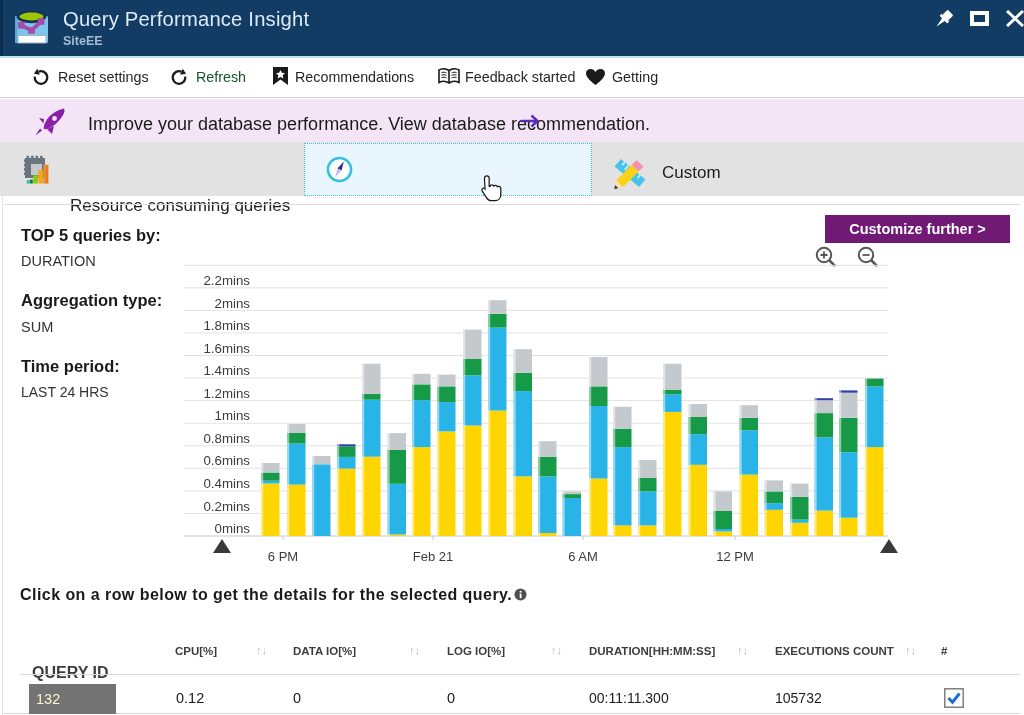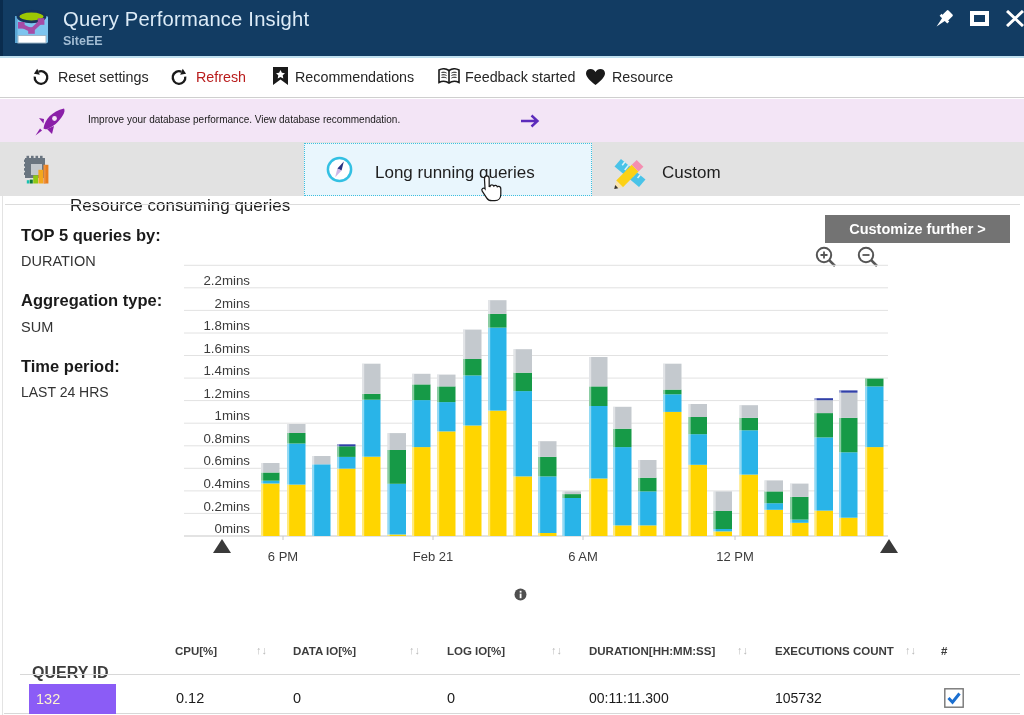--- a/index.html
+++ b/index.html
@@ -44,48 +44,48 @@
 <div class="abs" style="left:0;top:56px;width:1024px;height:42px;background:#ffffff;border-top:2px solid #bfe0f0;border-bottom:1px solid #cfcfcf;"></div>
 <svg class="abs" style="left:32px;top:68px" width="18" height="18" viewBox="0 0 18 18">
   <path d="M 2.76 8.62 A 6.3 6.3 0 1 0 6.54 3.70" fill="none" stroke="#1a1a1a" stroke-width="2.3"></path>
   <path d="M1.94 5.65 L5.29 0.76 L7.79 6.65 Z" fill="#1a1a1a"></path>
 </svg>
 <div class="abs" style="left:58px;top:69px;font-size:14.3px;color:#262626;">Reset settings</div>
 <svg class="abs" style="left:170px;top:68px" width="18" height="18" viewBox="0 0 18 18">
   <path d="M 15.24 8.62 A 6.3 6.3 0 1 1 11.46 3.70" fill="none" stroke="#1a1a1a" stroke-width="2.3"></path>
   <path d="M16.06 5.65 L10.21 6.65 L12.71 0.76 Z" fill="#1a1a1a"></path>
 </svg>
-<div class="abs" style="left:196px;top:69px;font-size:14.3px;color:#b91c1c;">Refresh</div>
+<div class="abs" style="left:196px;top:69px;font-size:14.3px;color:#14532d;">Refresh</div>
 <svg class="abs" style="left:272px;top:67px" width="17" height="19" viewBox="0 0 17 19">
   <path d="M1 0 H16 V18 L8.5 12.5 L1 18 Z" fill="#1a1a1a"></path>
   <path d="M8.5 3 L9.9 5.8 L13 6.2 L10.7 8.3 L11.3 11.4 L8.5 9.9 L5.7 11.4 L6.3 8.3 L4 6.2 L7.1 5.8 Z" fill="#fff"></path>
 </svg>
 <div class="abs" style="left:295px;top:69px;font-size:14.3px;color:#262626;">Recommendations</div>
 <svg class="abs" style="left:438px;top:68px" width="22" height="17" viewBox="0 0 22 17">
   <path d="M1 2 C4 0.5 8 0.5 11 2.5 C14 0.5 18 0.5 21 2 V14.5 C18 13 14 13 11 15 C8 13 4 13 1 14.5 Z" fill="none" stroke="#1a1a1a" stroke-width="1.6"></path>
   <path d="M11 2.5 V15" stroke="#1a1a1a" stroke-width="1.6"></path>
   <path d="M3.5 4.5 C5.5 4 7 4.2 8.5 5 M3.5 7 C5.5 6.5 7 6.7 8.5 7.5 M3.5 9.5 C5.5 9 7 9.2 8.5 10 M13.5 5 C15 4.2 16.5 4 18.5 4.5 M13.5 7.5 C15 6.7 16.5 6.5 18.5 7 M13.5 10 C15 9.2 16.5 9 18.5 9.5" stroke="#1a1a1a" stroke-width="1" fill="none"></path>
 </svg>
 <div class="abs" style="left:465px;top:69px;font-size:14.3px;color:#262626;">Feedback started</div>
 <svg class="abs" style="left:585px;top:68px" width="21" height="18" viewBox="0 0 21 18">
   <path d="M10.5 17 C4 12 1 8.5 1 5.3 C1 2.5 3.2 1 5.6 1 C7.6 1 9.5 2.3 10.5 4 C11.5 2.3 13.4 1 15.4 1 C17.8 1 20 2.5 20 5.3 C20 8.5 17 12 10.5 17 Z" fill="#1a1a1a"></path>
 </svg>
-<div class="abs" style="left:612px;top:69px;font-size:14.3px;color:#262626;">Resource</div>
+<div class="abs" style="left:612px;top:69px;font-size:14.3px;color:#262626;">Getting</div>
 
 <div class="abs" style="left:0;top:99px;width:1024px;height:43px;background:#f3e5f6;"></div>
 <svg class="abs" style="left:33px;top:106px" width="36" height="30" viewBox="0 0 36 30">
   <g fill="#8a1fa8">
     <path d="M10.5 22.5 C12 13 19 5.5 31 2.5 C32 4 31.5 6.5 30 9 C26 16 20 21 13.5 23.2 C12.5 23.4 11.4 23.2 10.5 22.5 Z"></path>
     <path d="M14 23 L19 28 L21 20 Z"></path>
     <path d="M11 13 L6 12 L10.5 17.5 Z"></path>
     <path d="M9 24.5 L2.5 29.5 L7 22.5 Z"></path>
     <circle cx="21.5" cy="12.5" r="2.4" fill="#f3e5f6"></circle>
   </g>
 </svg>
-<div class="abs" style="left:88px;top:114px;font-size:10px;color:#1a1a1a;">Improve your database performance. View database recommendation.</div>
+<div class="abs" style="left:88px;top:114px;font-size:18px;color:#1a1a1a;">Improve your database performance. View database recommendation.</div>
 <svg class="abs" style="left:521px;top:114px" width="19" height="14" viewBox="0 0 19 14">
   <path d="M0 7 H16 M10.5 1.5 L16.5 7 L10.5 12.5" fill="none" stroke="#5c2bbb" stroke-width="2.4"></path>
 </svg>
 
 <div class="abs" style="left:0;top:142px;width:1024px;height:54px;background:#e2e2e2;"></div>
 
 <svg class="abs" style="left:24px;top:154px" width="27" height="31" viewBox="0 0 27 31">
   <g fill="#6a7580">
     <rect x="1" y="4" width="20" height="20"></rect>
     <rect x="2.5" y="1.8" width="2.6" height="2.6"></rect>
@@ -106,21 +106,20 @@
   <rect x="19.6" y="10.8" width="2" height="18.7" fill="#f09a4b" opacity="0.7"></rect>
 </svg>
 <div class="abs" style="left:70px;top:162px;font-size:17px;color:#1f1f1f;margin-top:34px;">Resource consuming queries</div>
 
 <div class="abs" style="left:304px;top:143px;width:288px;height:53px;background:#e9f6fd;border:1.4px dotted #3ebfdd;"></div>
 <svg class="abs" style="left:326px;top:156px" width="27" height="27" viewBox="0 0 27 27">
   <circle cx="13.5" cy="13.5" r="11.6" fill="#fff" stroke="#33c0e3" stroke-width="2.5"></circle>
   <path d="M17.8 5.6 L11.4 12.4 L15.6 14.4 Z" fill="#283380"></path>
   <path d="M11.4 12.4 L15.6 14.4 L9.2 21.2 Z" fill="#cfb7e8"></path>
 </svg>
-<div class="abs" style="left:375px;top:163px;font-size:17px;color:#1f1f1f;">Long running queries</div>
 
 <svg class="abs" style="left:477px;top:174px;z-index:30" width="29" height="31" viewBox="0 0 34 40">
   <path d="M11 2.5 C12.8 2.5 14 3.8 14 5.8 V16 L15 16.2 C15.2 14.8 16.3 14 17.6 14 C18.7 14 19.6 14.6 20 15.6 C20.6 14.9 21.4 14.6 22.3 14.7 C23.4 14.8 24.2 15.5 24.5 16.5 C25 16.1 25.7 15.9 26.4 16 C28 16.2 29 17.4 29 19.2 V26 C29 31 26 34.5 21.5 34.5 H17.5 C14.5 34.5 12.3 33.2 10.7 30.7 L5 22 C4.2 20.8 4.5 19.5 5.5 18.8 C6.5 18.1 7.8 18.3 8.7 19.3 L8 8 V5.8 C8 3.8 9.2 2.5 11 2.5 Z" fill="#fff" stroke="#1a1a1a" stroke-width="1.6"></path>
 </svg>
 
 <svg class="abs" style="left:612px;top:157px" width="36" height="32" viewBox="0 0 36 32">
   <g transform="rotate(40 18 16)">
     <rect x="2" y="11" width="32" height="10" fill="#49c3e8"></rect>
     <g stroke="#d9f2fa" stroke-width="1.6">
           <path d="M7 11 V15"></path>
@@ -142,21 +141,21 @@
 <div class="abs" style="left:2px;top:196px;width:1px;height:519px;background:#e3e3e3;"></div>
 <div class="abs" style="left:5px;top:204px;width:1015px;height:1px;background:#dcdcdc;"></div>
 
 <div class="abs" style="left:21px;top:226px;font-size:16.5px;font-weight:bold;color:#1a1a1a;text-align:center;">TOP 5 queries by:</div>
 <div class="abs" style="left:21px;top:253px;font-size:14.5px;color:#333;">DURATION</div>
 <div class="abs" style="left:21px;top:291px;font-size:16.5px;font-weight:bold;color:#1a1a1a;">Aggregation type:</div>
 <div class="abs" style="left:21px;top:319px;font-size:14.5px;color:#333;">SUM</div>
 <div class="abs" style="left:21px;top:357px;font-size:16.5px;font-weight:bold;color:#1a1a1a;">Time period:</div>
 <div class="abs" style="left:21px;top:384px;font-size:14px;color:#333;">LAST 24 HRS</div>
 
-<div class="abs" style="left:825px;top:215px;width:185px;height:28px;background:#737373;color:#fff;font-size:14.5px;font-weight:bold;text-align:center;line-height:28px;">Customize further &gt;</div>
+<div class="abs" style="left:825px;top:215px;width:185px;height:28px;background:#701a75;color:#fff;font-size:14.5px;font-weight:bold;text-align:center;line-height:28px;">Customize further &gt;</div>
 
 <svg class="abs" style="left:814px;top:245px" width="24" height="24" viewBox="0 0 24 24">
   <circle cx="10" cy="10" r="7.2" fill="none" stroke="#555" stroke-width="2"></circle>
   <path d="M15.2 15.2 L21 21" stroke="#555" stroke-width="2.6"></path>
   <path d="M6.5 10 H13.5 M10 6.5 V13.5" stroke="#555" stroke-width="1.8"></path>
 </svg>
 <svg class="abs" style="left:856px;top:245px" width="24" height="24" viewBox="0 0 24 24">
   <circle cx="10" cy="10" r="7.2" fill="none" stroke="#555" stroke-width="2"></circle>
   <path d="M15.2 15.2 L21 21" stroke="#555" stroke-width="2.6"></path>
   <path d="M6.5 10 H13.5" stroke="#555" stroke-width="1.8"></path>
@@ -333,20 +332,21 @@
 <rect x="713.5" y="491.4" width="2.2" height="44.6" fill="#ffffff" opacity="0.5"></rect>
 <rect x="739.5" y="405.2" width="2.2" height="130.8" fill="#ffffff" opacity="0.5"></rect>
 <rect x="764.5" y="480.4" width="2.2" height="55.6" fill="#ffffff" opacity="0.5"></rect>
 <rect x="790.0" y="483.6" width="2.2" height="52.4" fill="#ffffff" opacity="0.5"></rect>
 <rect x="814.5" y="398.2" width="2.2" height="137.8" fill="#ffffff" opacity="0.5"></rect>
 <rect x="839.0" y="390.4" width="2.2" height="145.6" fill="#ffffff" opacity="0.5"></rect>
 <rect x="865.0" y="378.6" width="2.2" height="157.4" fill="#ffffff" opacity="0.5"></rect>
 </g>
 </svg>
 
+<div class="abs" style="left:20px;top:586px;font-size:16px;letter-spacing:0.45px;font-weight:bold;color:#1a1a1a;">Click on a row below to get the details for the selected query.</div>
 <svg class="abs" style="left:514px;top:588px" width="13" height="13" viewBox="0 0 13 13">
   <circle cx="6.5" cy="6.5" r="6" fill="#4f4f4f"></circle>
   <rect x="5.7" y="2.8" width="1.8" height="1.8" fill="#fff"></rect>
   <rect x="5.7" y="5.6" width="1.8" height="4.6" fill="#fff"></rect>
 </svg>
 
 <div class="abs" style="left:4px;top:713px;width:1016px;height:1px;background:#d8d8d8;"></div>
 <div class="abs" style="left:32px;top:664px;font-size:16px;font-weight:bold;color:#3d3d3d;">QUERY ID</div>
 <div class="abs" style="left:175px;top:645px;font-size:11.5px;font-weight:bold;color:#3d3d3d;">CPU[%]</div>
 <div class="abs" style="left:293px;top:645px;font-size:11.5px;font-weight:bold;color:#3d3d3d;text-align:center;">DATA IO[%]</div>
@@ -354,21 +354,21 @@
 <div class="abs" style="left:589px;top:645px;font-size:11.5px;font-weight:bold;color:#3d3d3d;">DURATION[HH:MM:SS]</div>
 <div class="abs" style="left:775px;top:645px;font-size:11.5px;font-weight:bold;color:#3d3d3d;">EXECUTIONS COUNT</div>
 <div class="abs" style="left:941px;top:645px;font-size:11.5px;font-weight:bold;color:#3d3d3d;">#</div>
 <div class="abs" style="left:256px;top:644px;font-size:11px;color:#b9b9b9;">↑↓</div>
 <div class="abs" style="left:409px;top:644px;font-size:11px;color:#b9b9b9;">↑↓</div>
 <div class="abs" style="left:551px;top:644px;font-size:11px;color:#b9b9b9;">↑↓</div>
 <div class="abs" style="left:737px;top:644px;font-size:11px;color:#b9b9b9;">↑↓</div>
 <div class="abs" style="left:905px;top:644px;font-size:11px;color:#b9b9b9;">↑↓</div>
 <div class="abs" style="left:20px;top:674px;width:1000px;height:1px;background:#d8d8d8;"></div>
 
-<div class="abs" style="left:29px;top:684px;width:87px;height:30px;background:#8b5cf6;color:#fdf3cf;font-size:14.5px;line-height:30px;padding-left:7px;">132</div>
+<div class="abs" style="left:29px;top:684px;width:87px;height:30px;background:#737373;color:#fdf3cf;font-size:14.5px;line-height:30px;padding-left:7px;">132</div>
 <div class="abs" style="left:176px;top:690px;font-size:14.5px;color:#1a1a1a;">0.12</div>
 <div class="abs" style="left:293px;top:690px;font-size:14.5px;color:#1a1a1a;">0</div>
 <div class="abs" style="left:447px;top:690px;font-size:14.5px;color:#1a1a1a;">0</div>
 <div class="abs" style="left:589px;top:690px;font-size:14px;color:#1a1a1a;">00:11:11.300</div>
 <div class="abs" style="left:775px;top:690px;font-size:14px;color:#1a1a1a;">105732</div>
 <svg class="abs" style="left:944px;top:688px" width="20" height="20" viewBox="0 0 20 20">
   <rect x="0.8" y="0.8" width="18.4" height="18.4" fill="#fff" stroke="#757575" stroke-width="1.4"></rect>
   <path d="M4.5 10 L8.5 14.2 L15.5 5.5" fill="none" stroke="#1b6fd0" stroke-width="3"></path>
 </svg>
 

